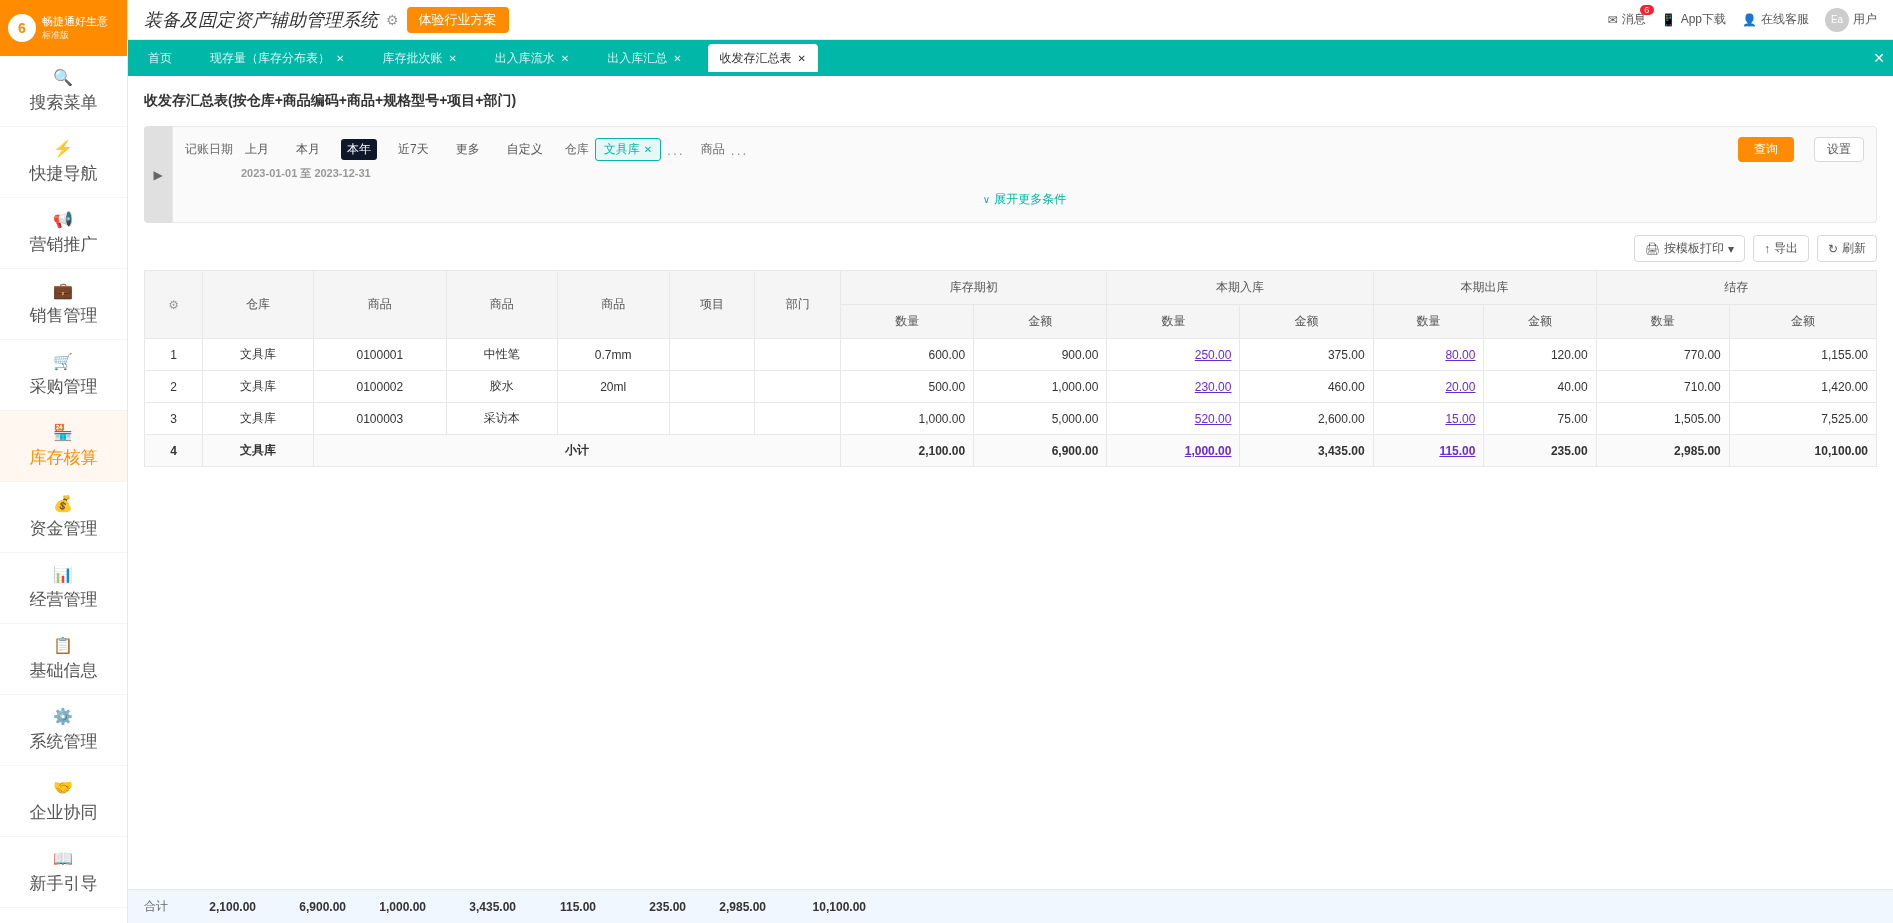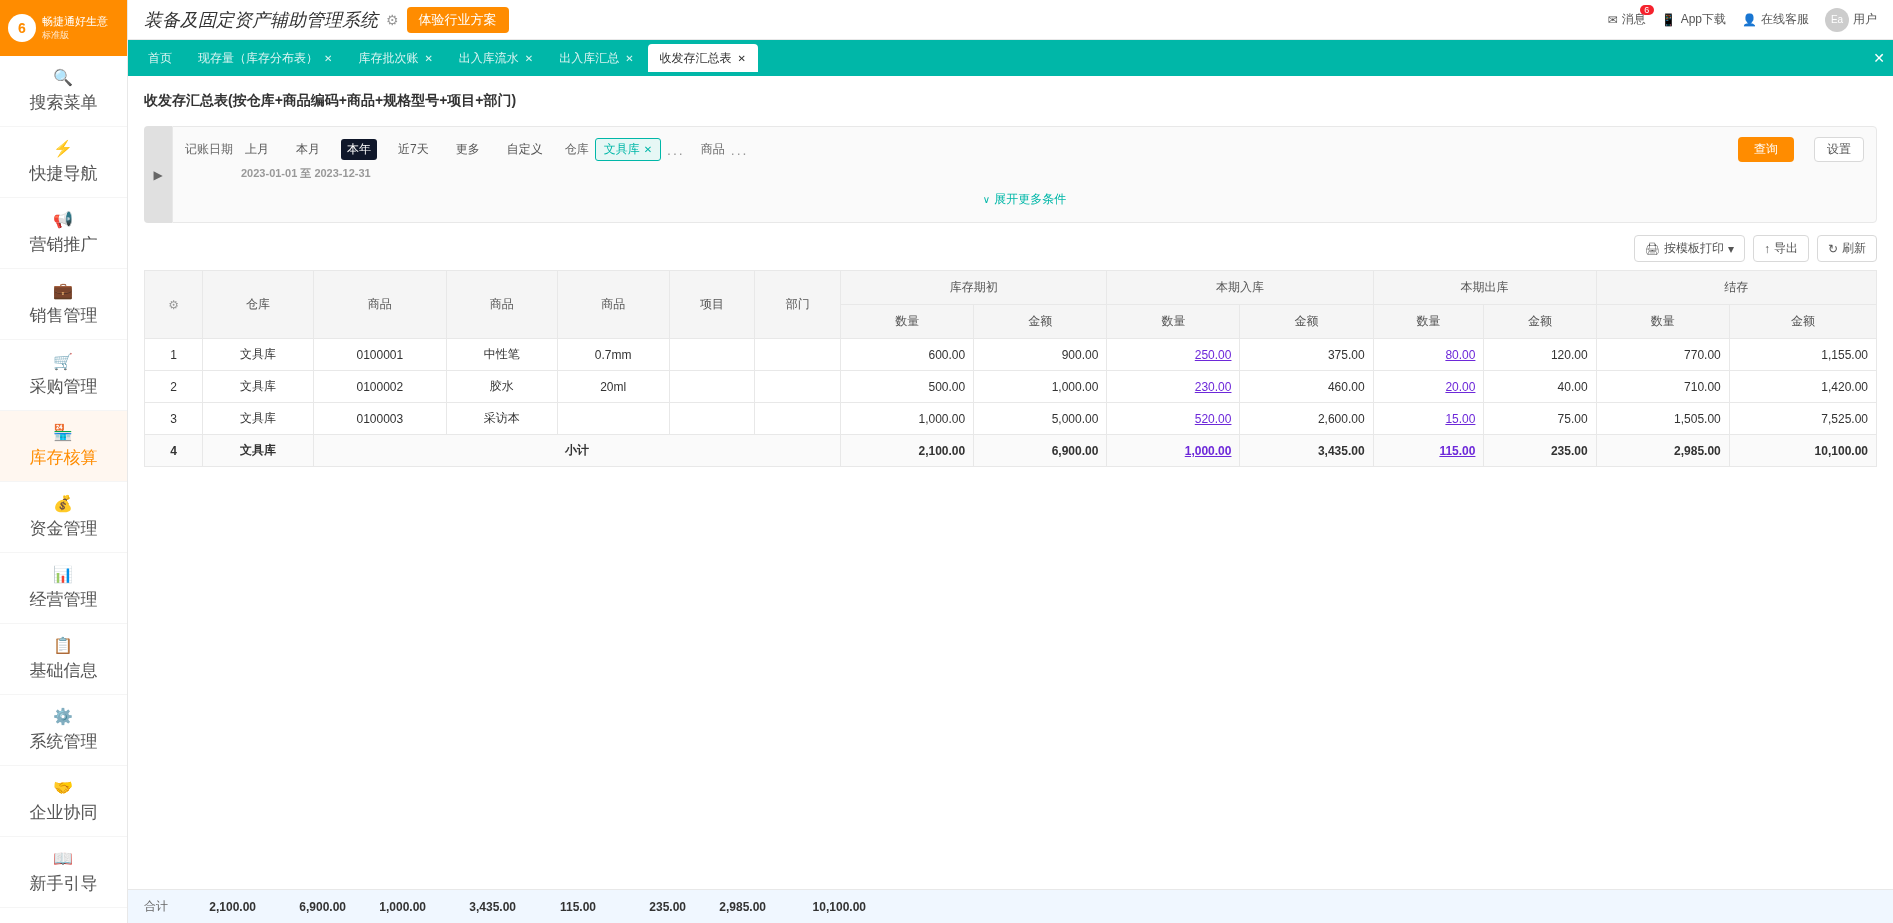--- a/index.html
+++ b/index.html
@@ -25,21 +25,21 @@
     .top-header-left { display: flex; align-items: center; gap: 8px; }
     .system-title { font-size: 18px; color: #333; font-style: italic; }
     .header-gear { color: #999; cursor: pointer; font-size: 14px; }
     .try-btn { background: #ff8c00; color: #fff; border: none; padding: 4px 12px; border-radius: 4px; cursor: pointer; font-size: 13px; }
     .top-header-right { display: flex; align-items: center; gap: 16px; }
     .header-action { display: flex; align-items: center; gap: 4px; color: #555; cursor: pointer; font-size: 12px; position: relative; }
     .badge { background: #f5222d; color: #fff; font-size: 9px; border-radius: 8px; padding: 0 4px; position: absolute; top: -6px; right: -8px; min-width: 14px; text-align: center; }
     .user-avatar { width: 24px; height: 24px; background: #ccc; border-radius: 50%; display: flex; align-items: center; justify-content: center; font-size: 10px; color: #fff; }
 
     
-    .tab-bar { background: #00b7a8; display: flex; align-items: center; height: 36px; flex-shrink: 0; padding: 0 8px; gap: 2px; }
+    .tab-bar { background: #00b7a8; display: flex; align-items: center; height: 36px; flex-shrink: 0; padding: 0 8px; gap: 14px; }
     .tab-item { display: flex; align-items: center; padding: 0 12px; height: 28px; border-radius: 4px 4px 0 0; cursor: pointer; font-size: 12px; gap: 6px; color: rgba(255,255,255,0.85); }
     .tab-item.active { background: #fff; color: #333; }
     .tab-close { font-size: 10px; color: inherit; cursor: pointer; }
     .tab-bar-close { margin-left: auto; color: #fff; cursor: pointer; font-size: 14px; }
 
     
     .page-content { flex: 1; overflow-y: auto; background: #fff; padding: 16px; }
 
     
     .page-title { font-size: 14px; font-weight: bold; color: #333; margin-bottom: 16px; }

